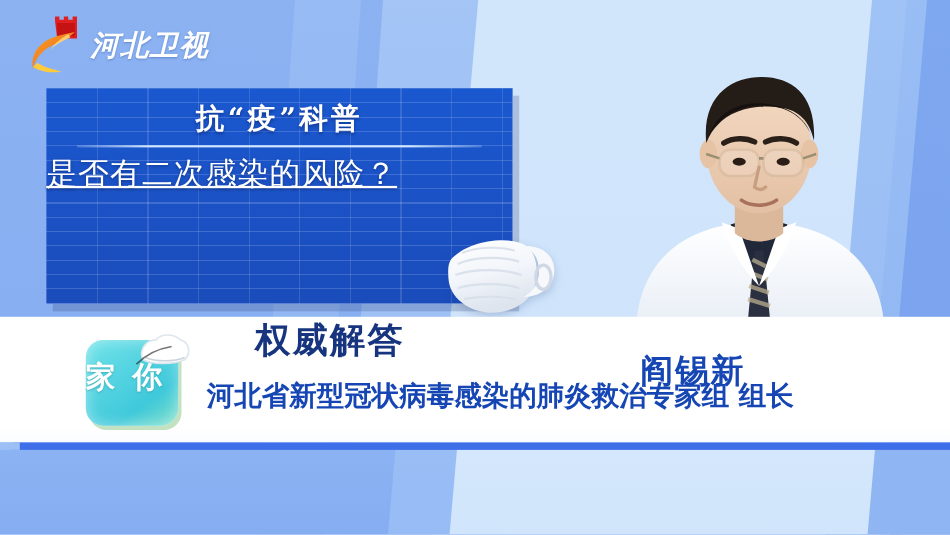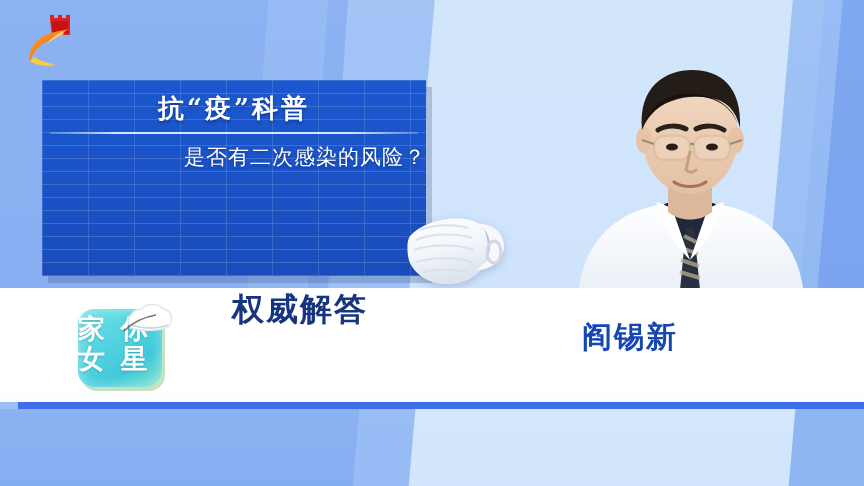--- a/index.html
+++ b/index.html
@@ -77,21 +77,21 @@
     letter-spacing: 1px;
     margin-left: 2px;
     text-shadow: 0 1px 2px rgba(20,60,130,.35);
     white-space: nowrap;
   }
 
   
   .qcard {
     position: absolute;
     left: 42px; top: 80px;
-    width: 384px; height: 196px;
+    width: 424px; height: 196px;
     background:
       repeating-linear-gradient(0deg, rgba(255,255,255,.16) 0px, rgba(255,255,255,.16) 1px, rgba(0,0,0,0) 1px, rgba(0,0,0,0) 13px),
       repeating-linear-gradient(90deg, rgba(255,255,255,.13) 0px, rgba(255,255,255,.13) 1px, rgba(0,0,0,0) 1px, rgba(0,0,0,0) 46px),
       linear-gradient(180deg, #1a58cf 0%, #1b52c6 50%, #1a4cbb 100%);
     box-shadow: 6px 7px 0 rgba(40,60,110,.22);
     padding-top: 10px;
     z-index: 3;
   }
   .qcard-title {
     text-align: center;
@@ -103,28 +103,29 @@
     line-height: 36px;
     text-shadow: 0 2px 3px rgba(0,20,70,.45);
   }
   .qcard-rule {
     width: 368px;
     height: 2px;
     margin: 6px auto 4px;
     background: linear-gradient(90deg, rgba(200,228,255,.25), #cfe6ff 18%, #cfe6ff 82%, rgba(200,228,255,.25));
   }
   .qcard-line {
-    text-align: right;
+    text-align: left;
     color: #ffffff;
     font-family: "DejaVu Serif", "Liberation Serif", serif;
-    font-size: 21px;
+    font-size: 28px;
     letter-spacing: 1px;
     line-height: 39px;
     text-shadow: 0 1px 3px rgba(0,20,70,.45);
     white-space: nowrap;
+    text-decoration: underline;
   }
 
   
   .mask-gfx {
     position: absolute;
     left: 404px; top: 212px;
     width: 108px; height: 78px;
     z-index: 4;
     filter: drop-shadow(0 3px 4px rgba(30,60,120,.22));
   }
@@ -339,20 +340,21 @@
             <stop offset="100%" stop-color="#ffd24d"></stop>
           </linearGradient>
         </defs>
         <path d="M28 6 L28 2 L32 2 L32 5 L36 5 L36 2 L40 2 L40 5 L44 5 L44 2 L48 2 L48 8 L48 22 L30 22 Z" fill="#e02020"></path>
         <path d="M30 8 L46 8 L46 20 L30 20 Z" fill="#c51313"></path>
         <path d="M46 16 C40 22 34 24 26 28 C16 33 10 40 8 50 C6 40 10 30 20 24 C28 19 38 18 46 16 Z" fill="url(#rib)"></path>
         <path d="M8 48 C14 52 24 54 34 52 C26 50 18 48 12 44 Z" fill="#ffcb3d"></path>
         <path d="M40 18 C34 22 28 26 24 32 C28 28 34 24 42 21 Z" fill="#ffd978" opacity=".85"></path>
       </svg>
     </span>
+    <span class="cl-name">河北卫视</span>
   </div>
 
   <div class="qcard">
     <div class="qcard-title">抗“疫”科普</div>
     <div class="qcard-rule"></div>
     <div class="qcard-line">是否有二次感染的风险？</div>
   </div>
 
   <div class="mask-gfx">
     <svg viewBox="0 0 108 78" width="108" height="78" aria-hidden="true">
@@ -369,33 +371,33 @@
       <ellipse cx="90" cy="40" rx="7" ry="11" fill="none" stroke="#cfd8e4" stroke-width="3"></ellipse>
     </svg>
   </div>
 
   <div class="banner">
 
     <div class="prog-badge">
       <div class="badge-plate"></div>
       <div class="badge-glyph">
         <span>家 你</span>
-        <span>女 星</span>
       </div>
       <span class="badge-hat">
         <svg viewBox="0 0 52 34" width="52" height="34" aria-hidden="true">
           <path d="M8 26 C4 18 10 8 20 8 C24 2 36 2 42 8 C50 10 52 20 46 26 C36 30 18 31 8 26 Z" fill="#ffffff" stroke="#dfe6ee" stroke-width="1.5"></path>
           <path d="M10 24 C20 28 36 28 46 24" stroke="#c9d3de" stroke-width="1.4" fill="none"></path>
           <path d="M2 30 C10 22 22 16 34 14" stroke="#2b2b2b" stroke-width="1.6" fill="none" opacity=".65"></path>
         </svg>
       </span>
     </div>
 
     <div class="txt-authority">权威解答</div>
     <div class="txt-name">阎锡新</div>
+    <div class="txt-role">河北省新型冠状病毒感染的肺炎救治专家组 组长</div>
   </div>
 
   <div class="footer">
     <div class="footer-panel-b"></div>
     <div class="footer-panel"></div>
     <div class="footer-panel-c"></div>
     <div class="footer-rule"></div>
     <div class="footer-rule-dark"></div>
   </div>
 

